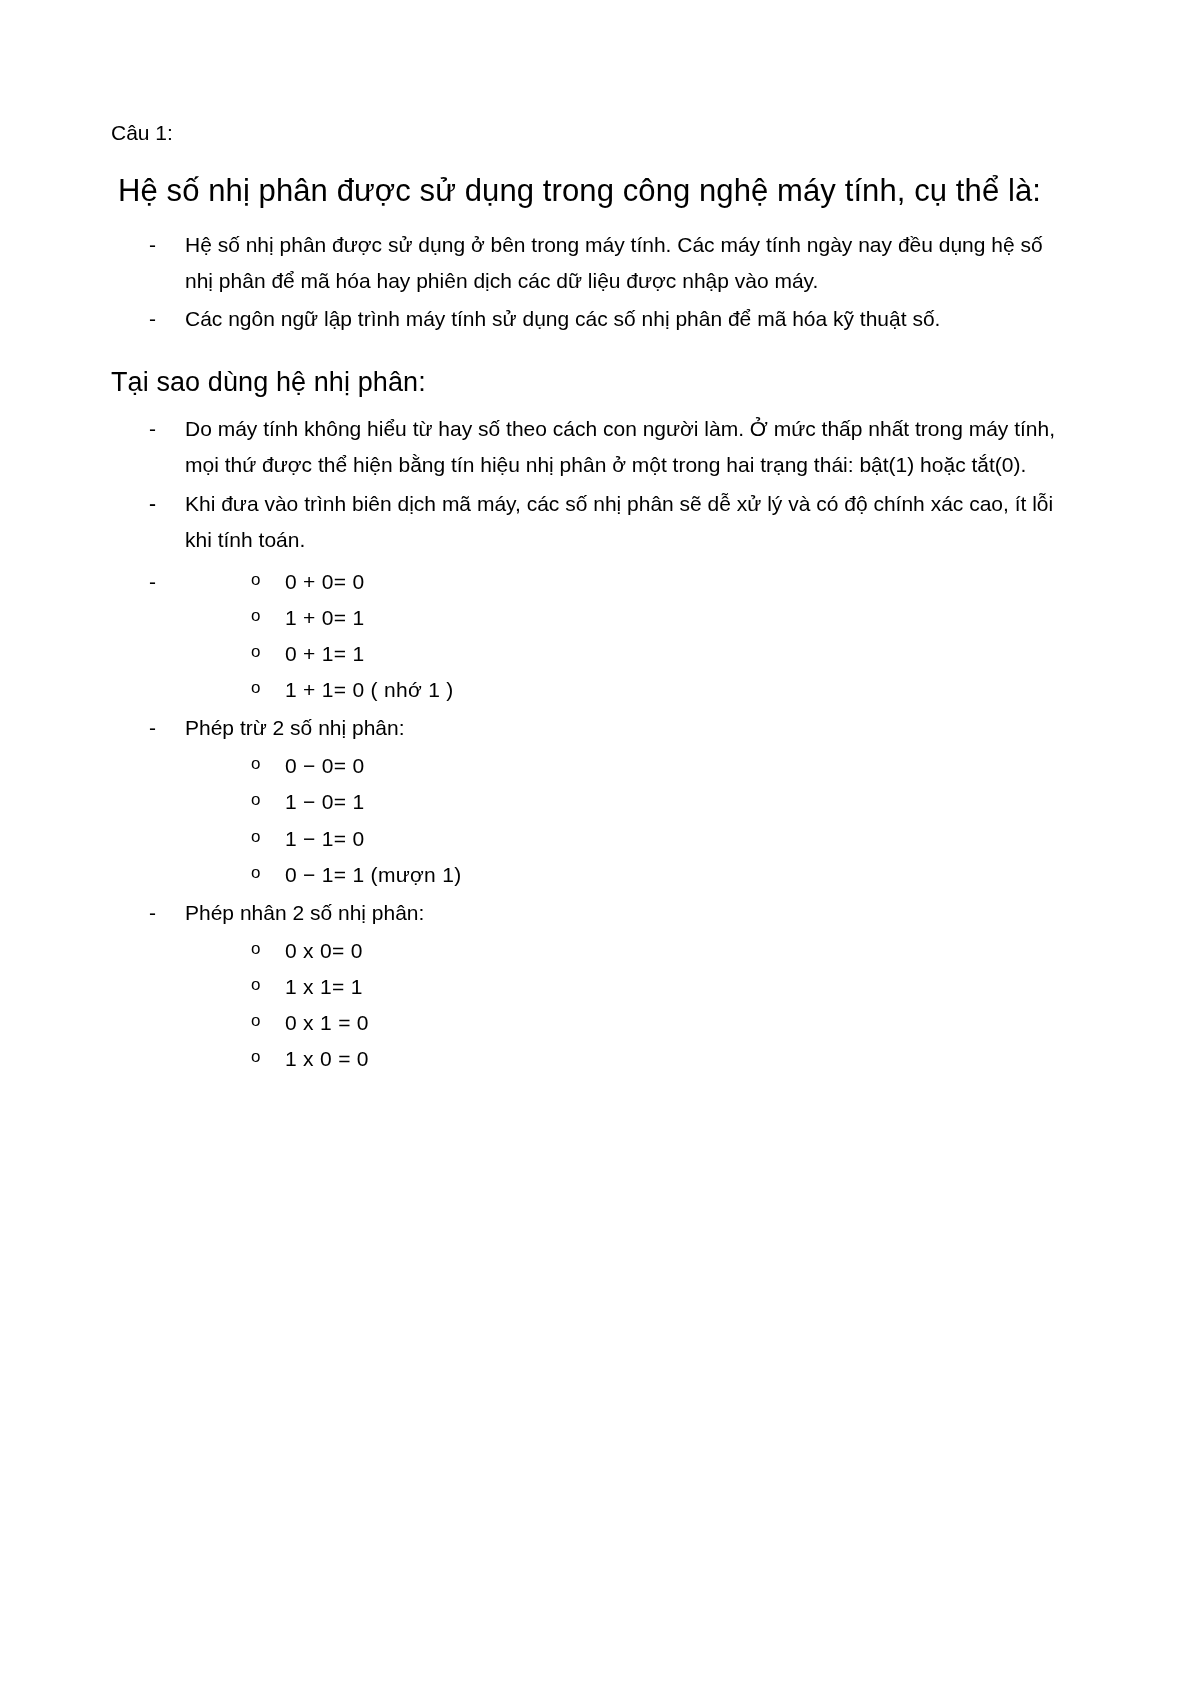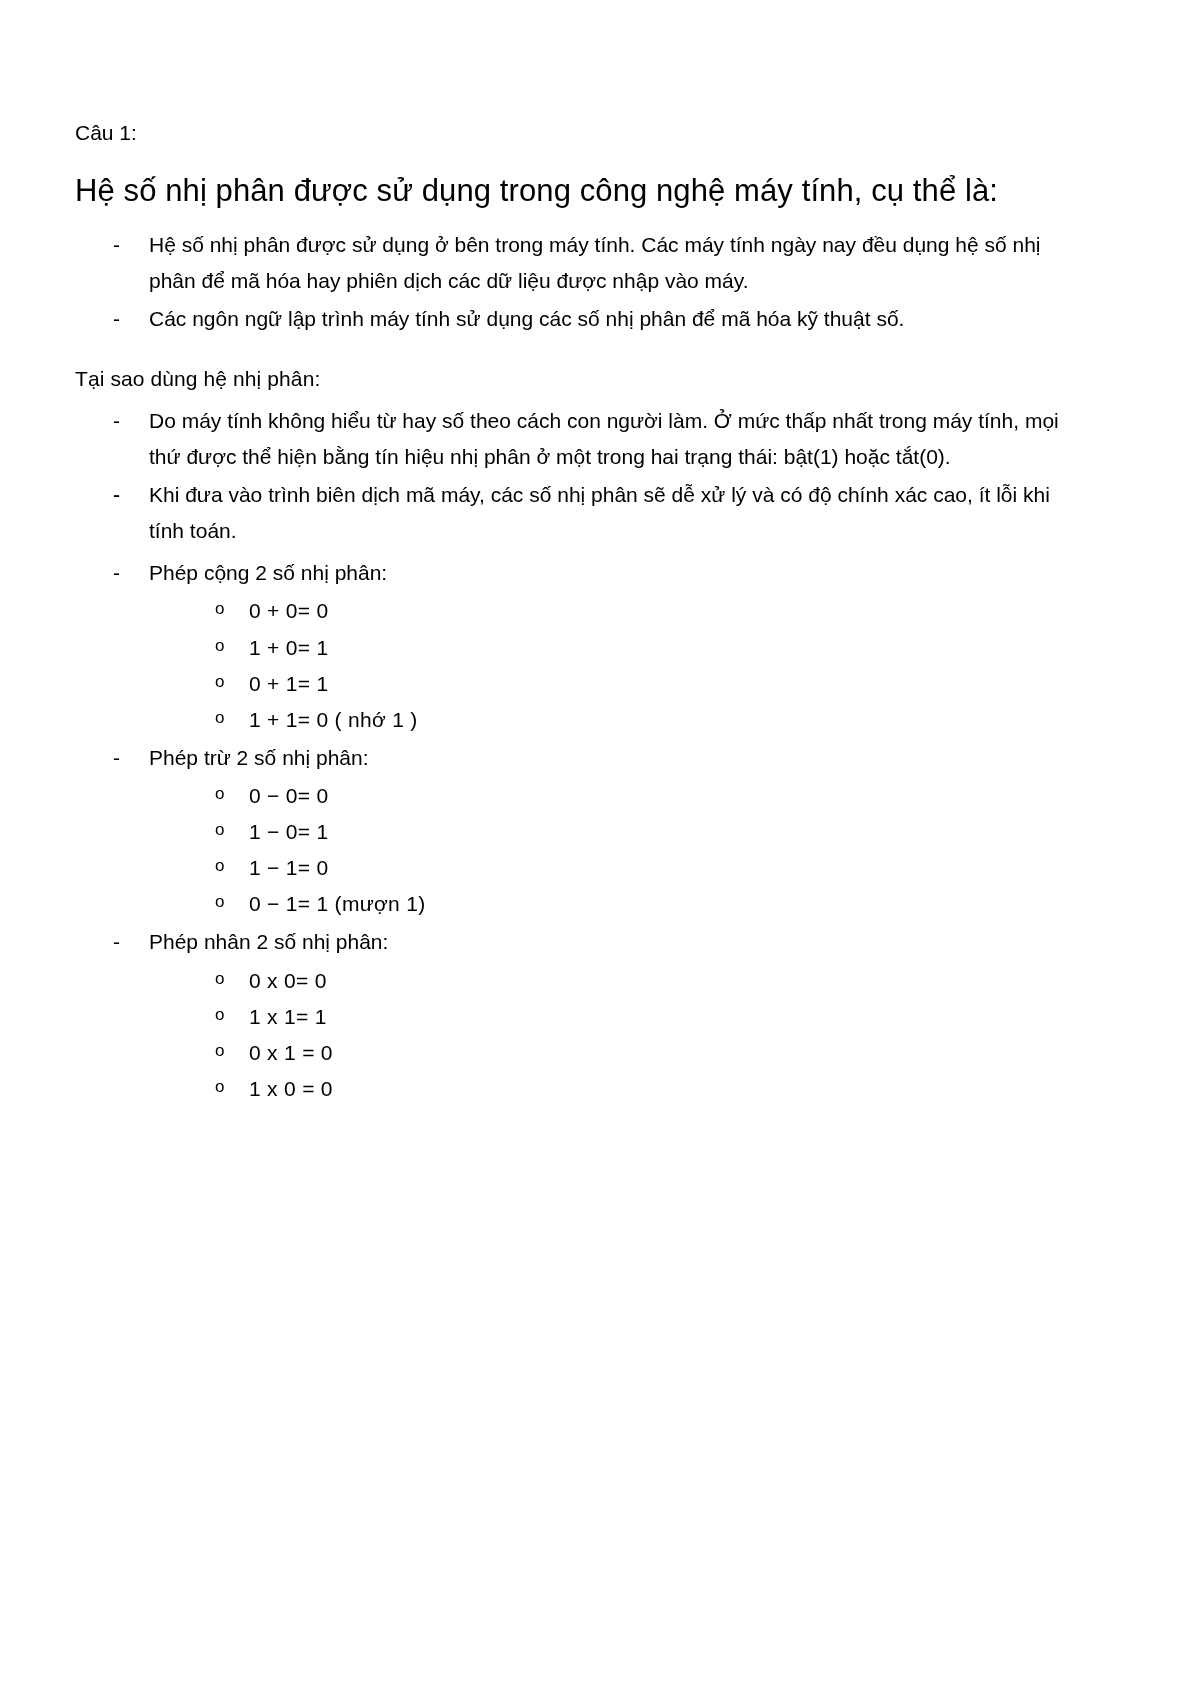--- a/index.html
+++ b/index.html
@@ -11,39 +11,39 @@
     width: 1200px;
     min-height: 1698px;
     font-family: "Liberation Sans", sans-serif;
     color: #000000;
     -webkit-font-smoothing: antialiased;
   }
   .page {
     width: 1200px;
     min-height: 1698px;
     box-sizing: border-box;
-    padding: 118px 128px 60px 75px;
+    padding: 118px 128px 60px 111px;
     background: #ffffff;
   }
   .doc-label {
     font-size: 21px;
     line-height: 1.45;
     margin: 0 0 22px 0;
     color: #000;
   }
   h1.heading {
     font-size: 31px;
     font-weight: 400;
     line-height: 1.38;
-    margin: 0 0 14px 0;
+    margin: 0 0 14px 7px;
     color: #000;
     letter-spacing: 0.1px;
   }
   h2.subheading {
-    font-size: 21px;
+    font-size: 27px;
     font-weight: 400;
     line-height: 1.4;
     margin: 26px 0 10px 0;
     color: #000;
     letter-spacing: 0.1px;
   }
   ul.dash-list {
     list-style: none;
     margin: 0 0 6px 0;
     padding: 0 0 0 36px;
@@ -124,21 +124,20 @@
       <span class="dash">-</span>
       <span> Khi đưa vào trình biên dịch mã máy, các số nhị phân sẽ dễ xử lý và có độ chính xác cao, ít lỗi khi tính toán.</span>
     </li>
   </ul>
 
 
   <ul class="dash-list">
 
     <li>
       <span class="dash">-</span>
-      <span class="group-label">Phép cộng 2 số nhị phân:</span>
       <ul class="circle-list">
         <li>
           <span class="circ">o</span>
           <span class="op-text">0 + 0= 0</span>
         </li>
         <li>
           <span class="circ">o</span>
           <span class="op-text">1 + 0= 1</span>
         </li>
         <li>

